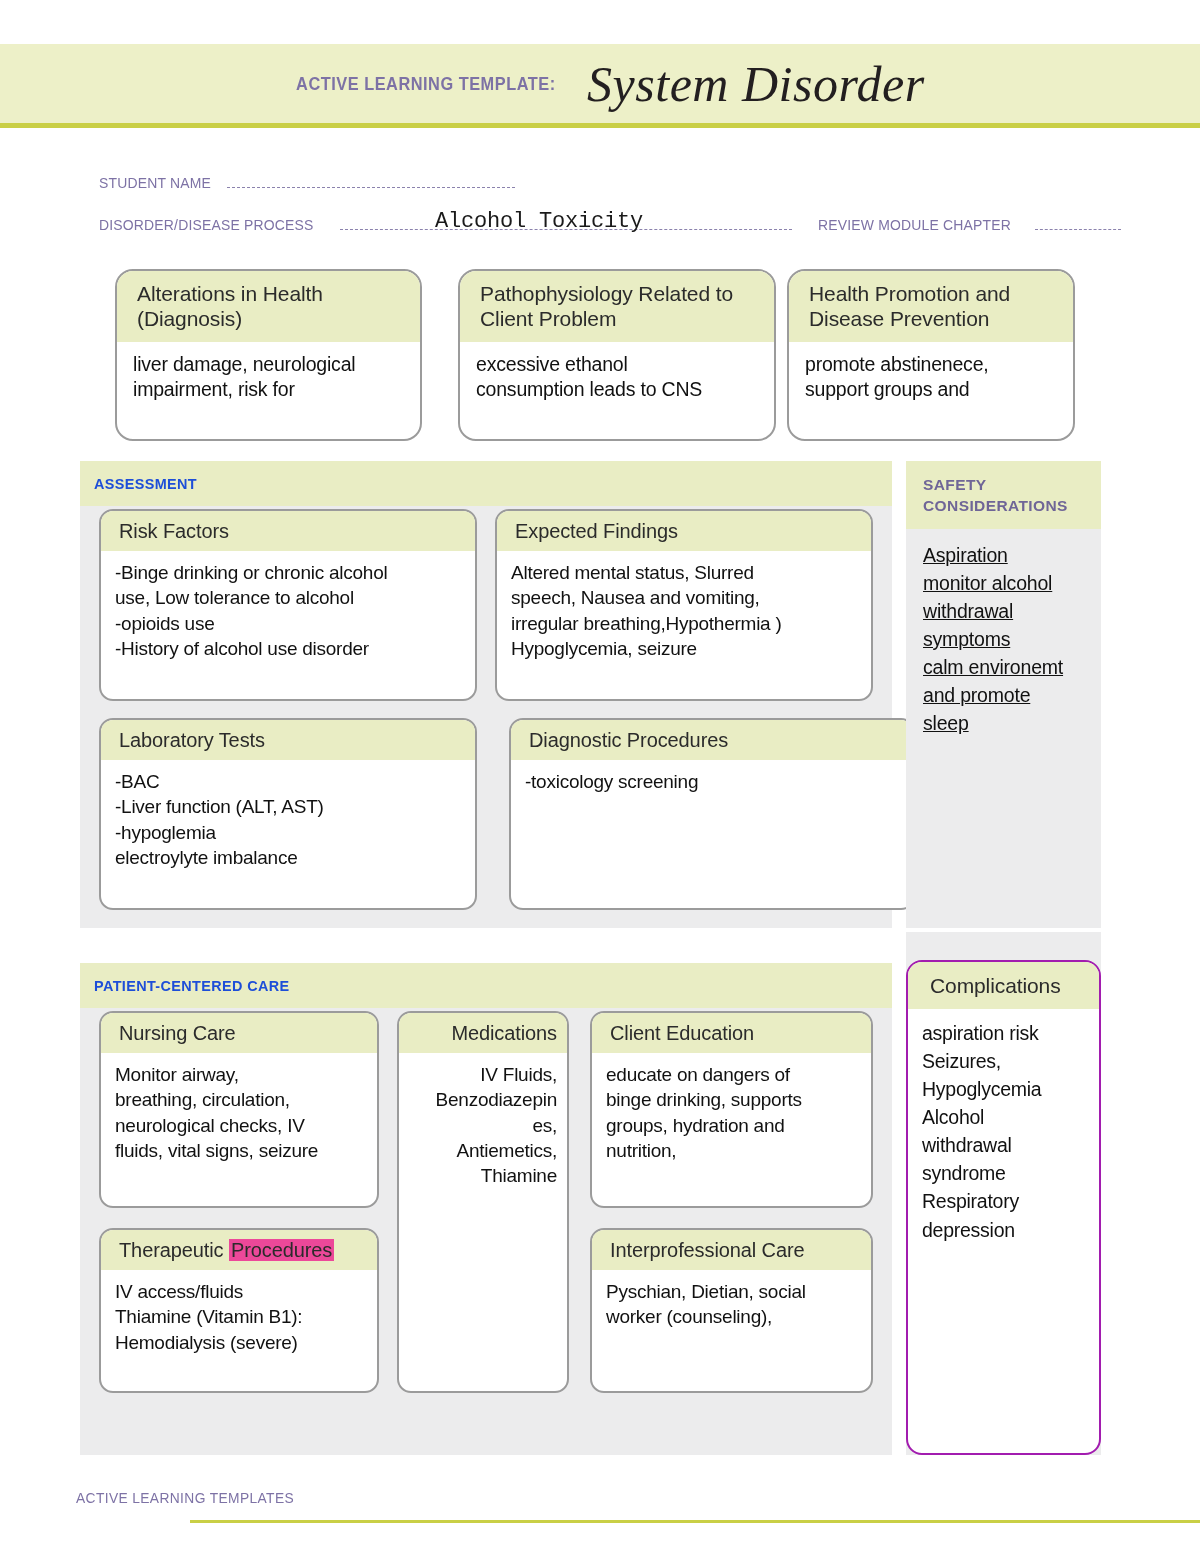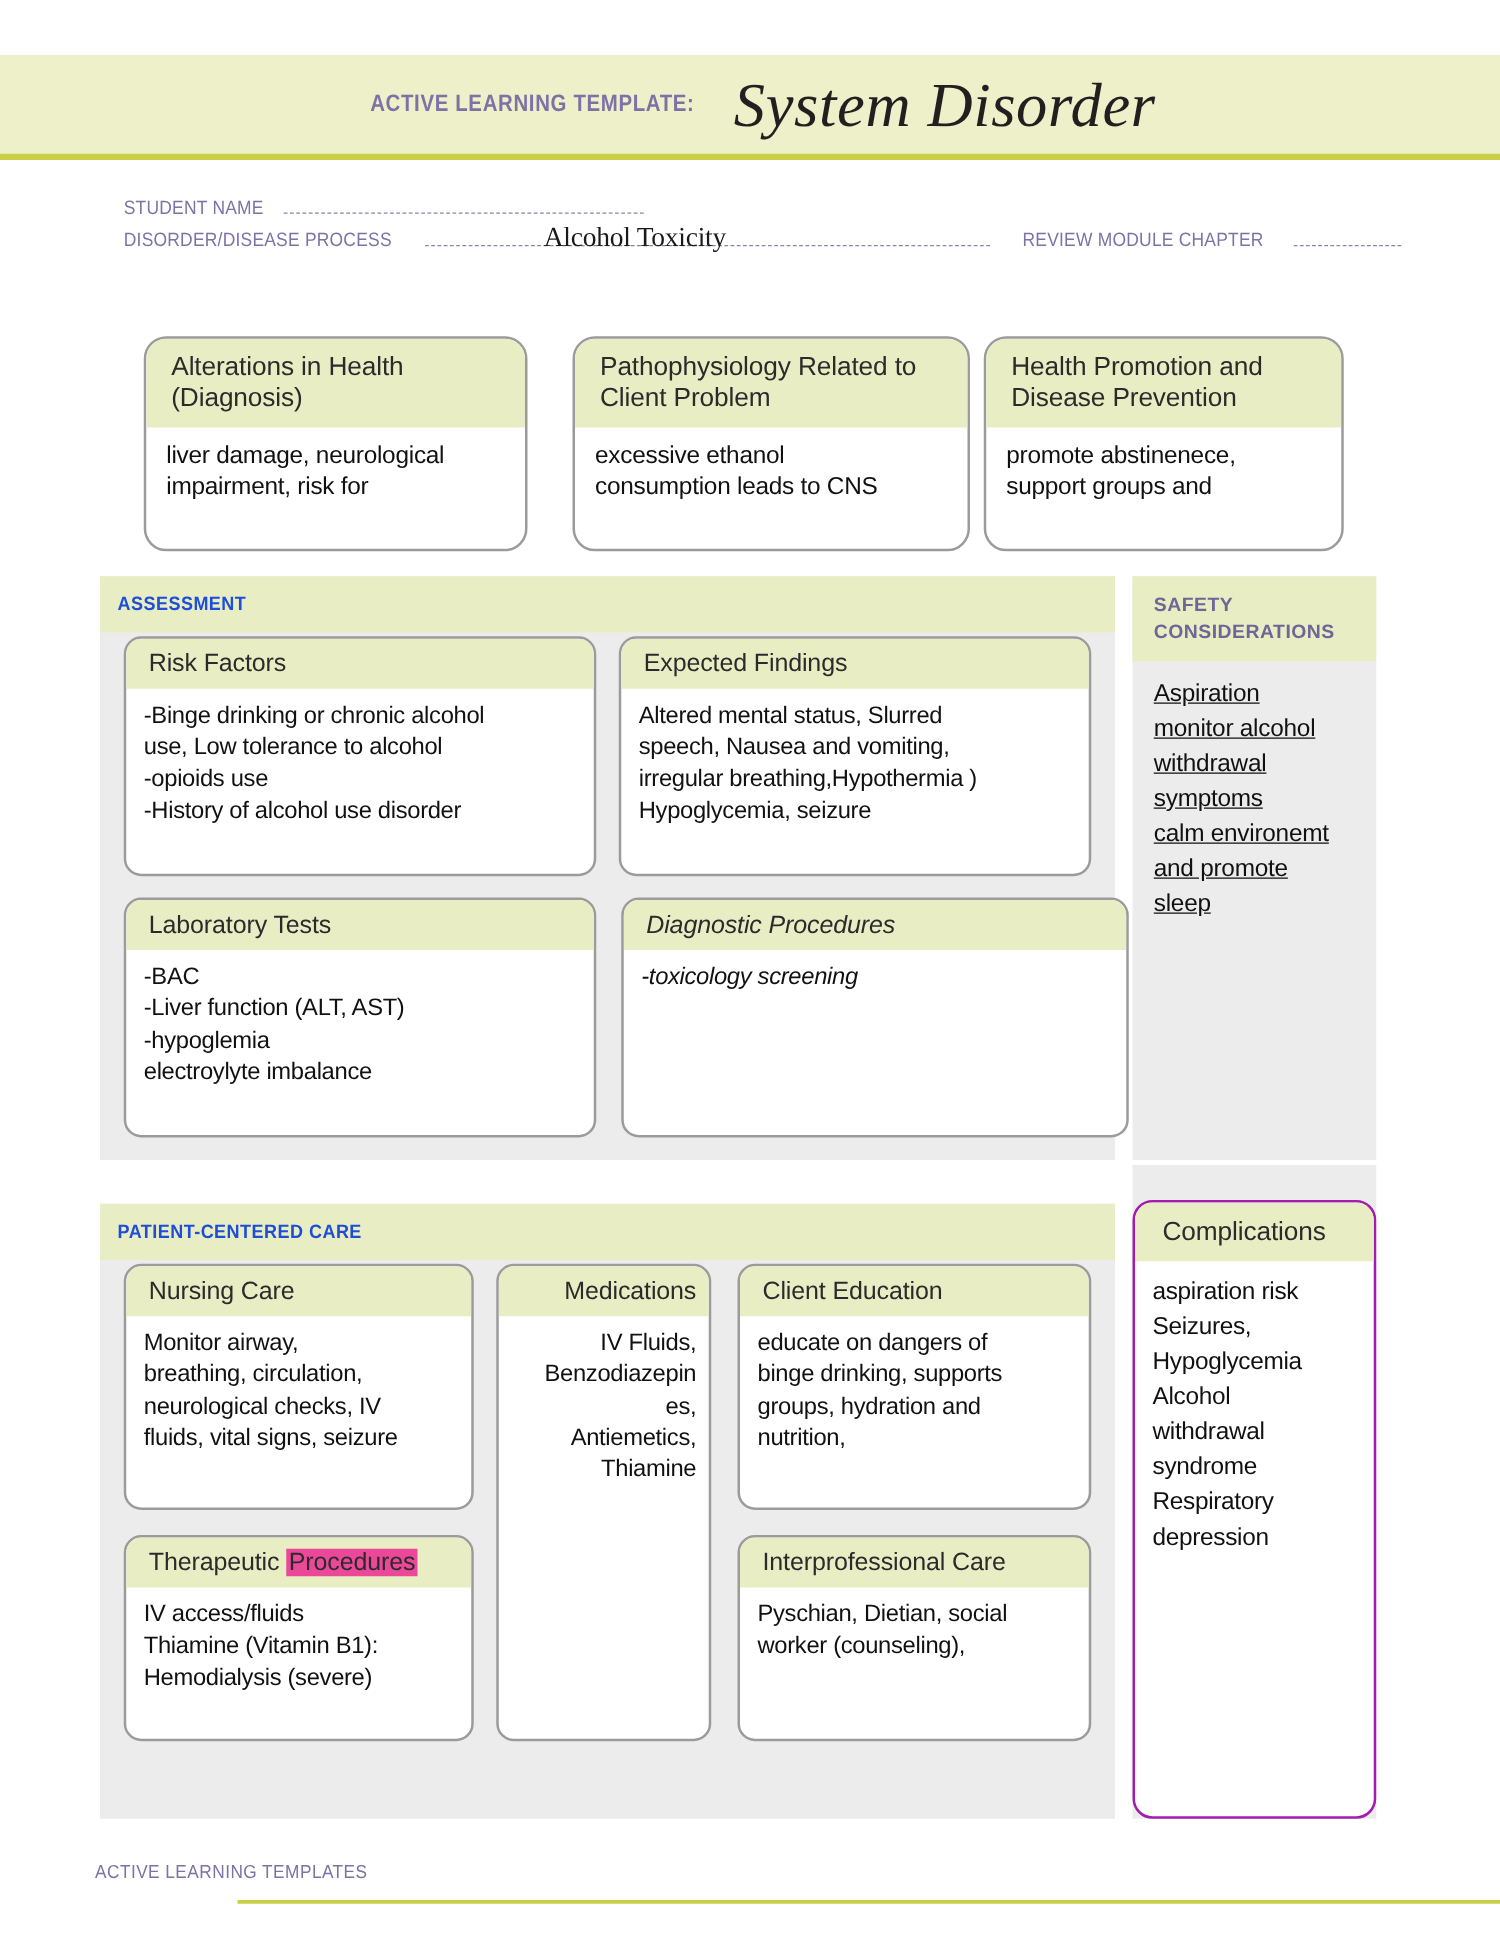--- a/index.html
+++ b/index.html
@@ -57,41 +57,42 @@
     left: 99px; top: 158px;
     width: 1002px;
   }
   .meta-row {
     position: relative;
     height: 26px;
     white-space: nowrap;
     font-size: 15.5px;
     color: #7d72a5;
     letter-spacing: 0.2px;
+    margin-top: 16px;
   }
   .meta-row .lbl {
     display: inline-block;
     transform: scaleX(0.9);
     transform-origin: left center;
     vertical-align: baseline;
   }
   .meta-row .rule {
     display: inline-block;
     vertical-align: baseline;
     border-bottom: 1.5px dashed #8b82ad;
     height: 12px;
   }
   .rule-name  { width: 288px; margin-left: 4px; }
   .rule-proc  { width: 452px; margin-left: 3px; }
   .rule-chap  { width: 86px;  margin-left: 2px; }
   .meta-spacer { display: inline-block; width: 26px; }
   .handwritten {
     position: absolute;
     left: 336px; top: -7px;
-    font-family: Liberation Serif, serif;
+    font-family: Liberation Mono, monospace;
     font-size: 22px;
     color: #1a1a1a;
     letter-spacing: -0.2px;
   }
 
   
   .topcards {
     position: absolute;
     left: 95px; top: 269px;
     width: 1012px; height: 172px; margin-left: 20px;
@@ -165,21 +166,21 @@
     color: #111111;
     letter-spacing: -0.25px;
     white-space: pre-line;
   }
   .hl-green { background: #ec4899; padding: 0 2px; }
 
   
   #sub-risk   { left: 19px;  top: 48px;  width: 378px; height: 192px; }
   #sub-expect { left: 415px; top: 48px;  width: 378px; height: 192px; }
   #sub-lab    { left: 19px;  top: 257px; width: 378px; height: 192px; }
-  #sub-diag   { left: 417px; top: 257px; width: 406px; height: 192px; font-style: italic; }
+  #sub-diag   { left: 429px; top: 257px; width: 406px; height: 192px; }
 
   
   #sub-nursing  { left: 19px;  top: 48px;  width: 280px; height: 197px; }
   #sub-meds     { left: 317px; top: 48px;  width: 172px; height: 382px; text-align: right; }
   #sub-clientED { left: 510px; top: 48px;  width: 283px; height: 197px; }
   #sub-therap   { left: 19px;  top: 265px; width: 280px; height: 165px; }
   #sub-interpro { left: 510px; top: 265px; width: 283px; height: 165px; }
 
   
   .side-head {

